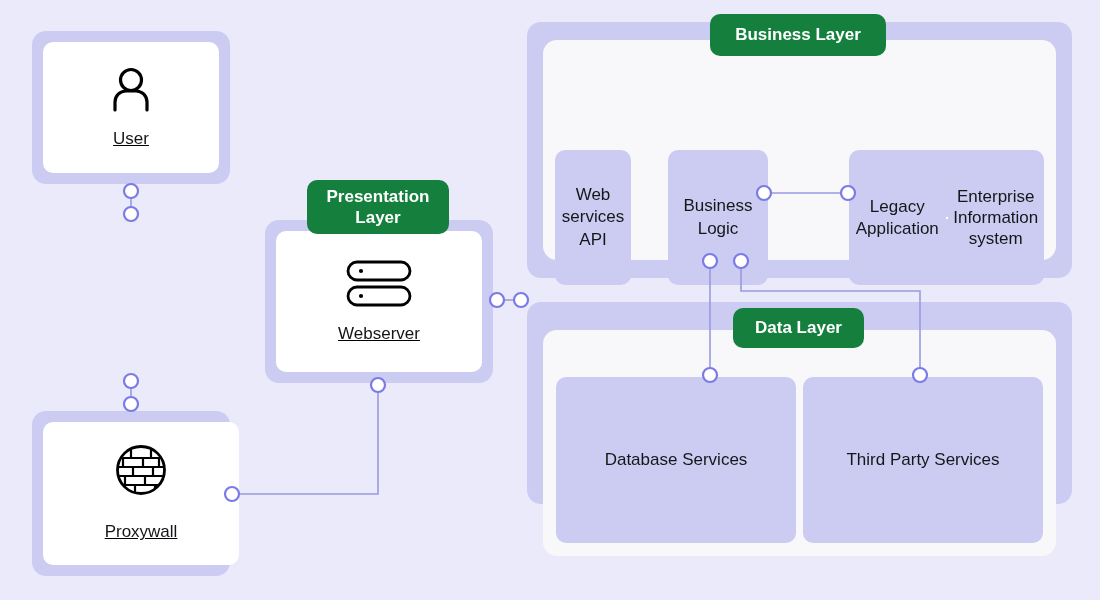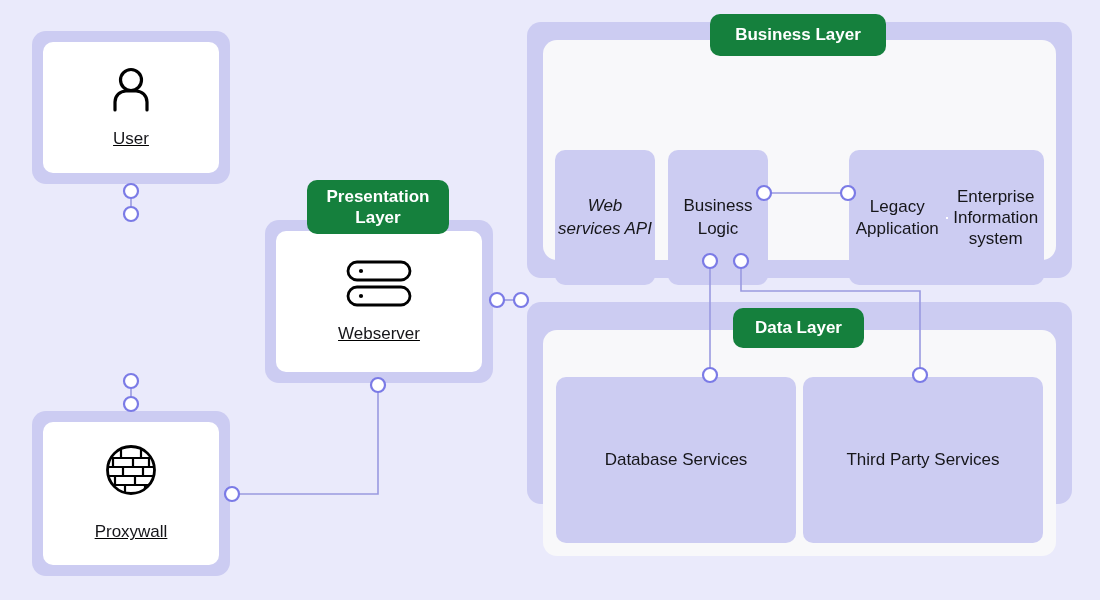--- a/index.html
+++ b/index.html
@@ -111,21 +111,21 @@
           <circle cx="22" cy="14" r="10.5" fill="none" stroke="#000" stroke-width="3.2"></circle>
           <path d="M6 44 V36 a11 11 0 0 1 11 -11 h10 a11 11 0 0 1 11 11 V44" fill="none" stroke="#000" stroke-width="3.2" stroke-linecap="round"></path>
         </svg>
       </span>
       <span class="label">User</span>
     </div>
   </div>
 
 
   <div class="abs group" style="left:32px;top:411px;width:198px;height:165px;">
-    <div class="abs card" style="left:11px;top:11px;width:176px;height:143px;gap:11px;">
+    <div class="abs card" style="left:11px;top:11px;width:196px;height:143px;gap:11px;">
       <span class="icon-wrap">
         <svg width="52" height="52" viewBox="0 0 52 52">
           <defs>
             <clipPath id="pwclip">
                 <circle cx="26" cy="26" r="23.5"></circle>
               </clipPath>
           </defs>
           <g clip-path="url(#pwclip)" stroke="#000" stroke-width="2.2" fill="none">
             <line x1="0" y1="14" x2="52" y2="14"></line>
             <line x1="0" y1="23" x2="52" y2="23"></line>
@@ -161,21 +161,21 @@
         </svg>
       </span>
       <span class="label">Webserver</span>
     </div>
   </div>
   <div class="abs badge" style="left:307px;top:180px;width:142px;height:54px;">Presentation Layer</div>
 
   <div class="abs group" style="left:527px;top:22px;width:545px;height:256px;">
     <div class="abs panel" style="left:16px;top:18px;width:513px;height:220px;">
 
-      <div class="abs subbox" style="left:12px;top:110px;width:100px;height:135px;font-style:italic;">Web services API</div>
+      <div class="abs subbox" style="left:12px;top:110px;width:76px;height:135px;">Web services API</div>
 
       <div class="abs subbox" style="left:125px;top:110px;width:100px;height:135px;">Business Logic</div>
 
       <div class="abs subbox stacked" style="left:306px;top:110px;width:195px;height:135px;">
         <div class="half">Legacy Application</div>
         <div class="divider"></div>
         <div class="half">Enterprise Information system</div>
       </div>
 
     </div>

